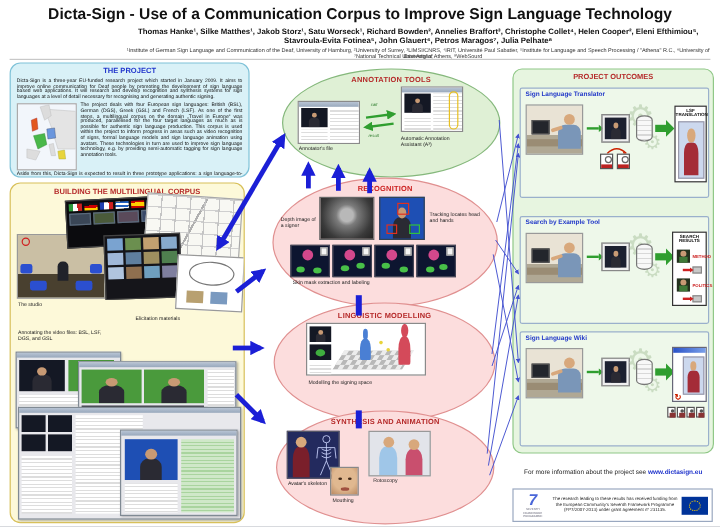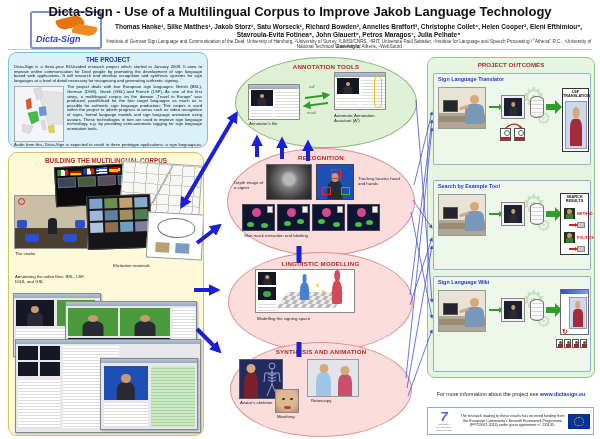--- a/index.html
+++ b/index.html
@@ -142,26 +142,21 @@
 #fp7 .fp7cap{font-size:2.4px;color:#667}
 #funding-text{flex:1;font-size:3.7px;text-align:center;color:#222;line-height:1.2}
 #euflag{width:22px;height:15px;background:#003399;position:relative}
 #euflag::before{content:"";position:absolute;inset:3px 6px;border:1px dotted #ffcf00;border-radius:50%}
 </style>
 </head>
 <body>
 
 <div id="poster">
 
-  <div class="abs" id="logo">
-    <div class="hand1"></div>
-    <div class="hand2"></div>
-    <span id="logo-text">Dicta-Sign</span>
-  </div>
-  <div class="abs" id="main-title">Dicta-Sign - Use of a Multilingual Corpus to Improve Jakob Language Technology</div>
+  <div class="abs" id="main-title">Dicta-Sign - Use of a Communication Corpus to Improve Sign Language Technology</div>
   <div class="abs" id="authors">Thomas Hanke¹, Silke Matthes¹, Jakob Storz¹, Satu Worseck¹, Richard Bowden², Annelies Braffort³, Christophe Collet⁴, Helen Cooper², Eleni Efthimiou⁵, Stavroula-Evita Fotinea⁵, John Glauert⁶, Petros Maragos⁷, Julia Pelhate⁸</div>
   <div class="abs" id="affil1">¹Institute of German Sign Language and Communication of the Deaf, University of Hamburg, ²University of Surrey, ³LIMSI/CNRS, ⁴IRIT, Université Paul Sabatier, ⁵Institute for Language and Speech Processing / "Athena" R.C., ⁶University of East Anglia,</div>
   <div class="abs" id="affil2">⁷National Technical University of Athens, ⁸WebSourd</div>
   <div class="abs" id="header-rule"></div>
 
   <div class="abs" id="project-box">
     <h2>THE PROJECT</h2>
     <p>Dicta-Sign is a three-year EU-funded research project which started in January 2009. It aims to improve online communication for Deaf people by promoting the development of sign language based web applications. It will research and develop recognition and synthesis systems for sign languages at a level of detail necessary for recognising and generating authentic signing.</p>
     <svg id="europe-map" viewBox="0 0 52 58">
       <rect width="52" height="58" fill="#f2f6fb"></rect>

